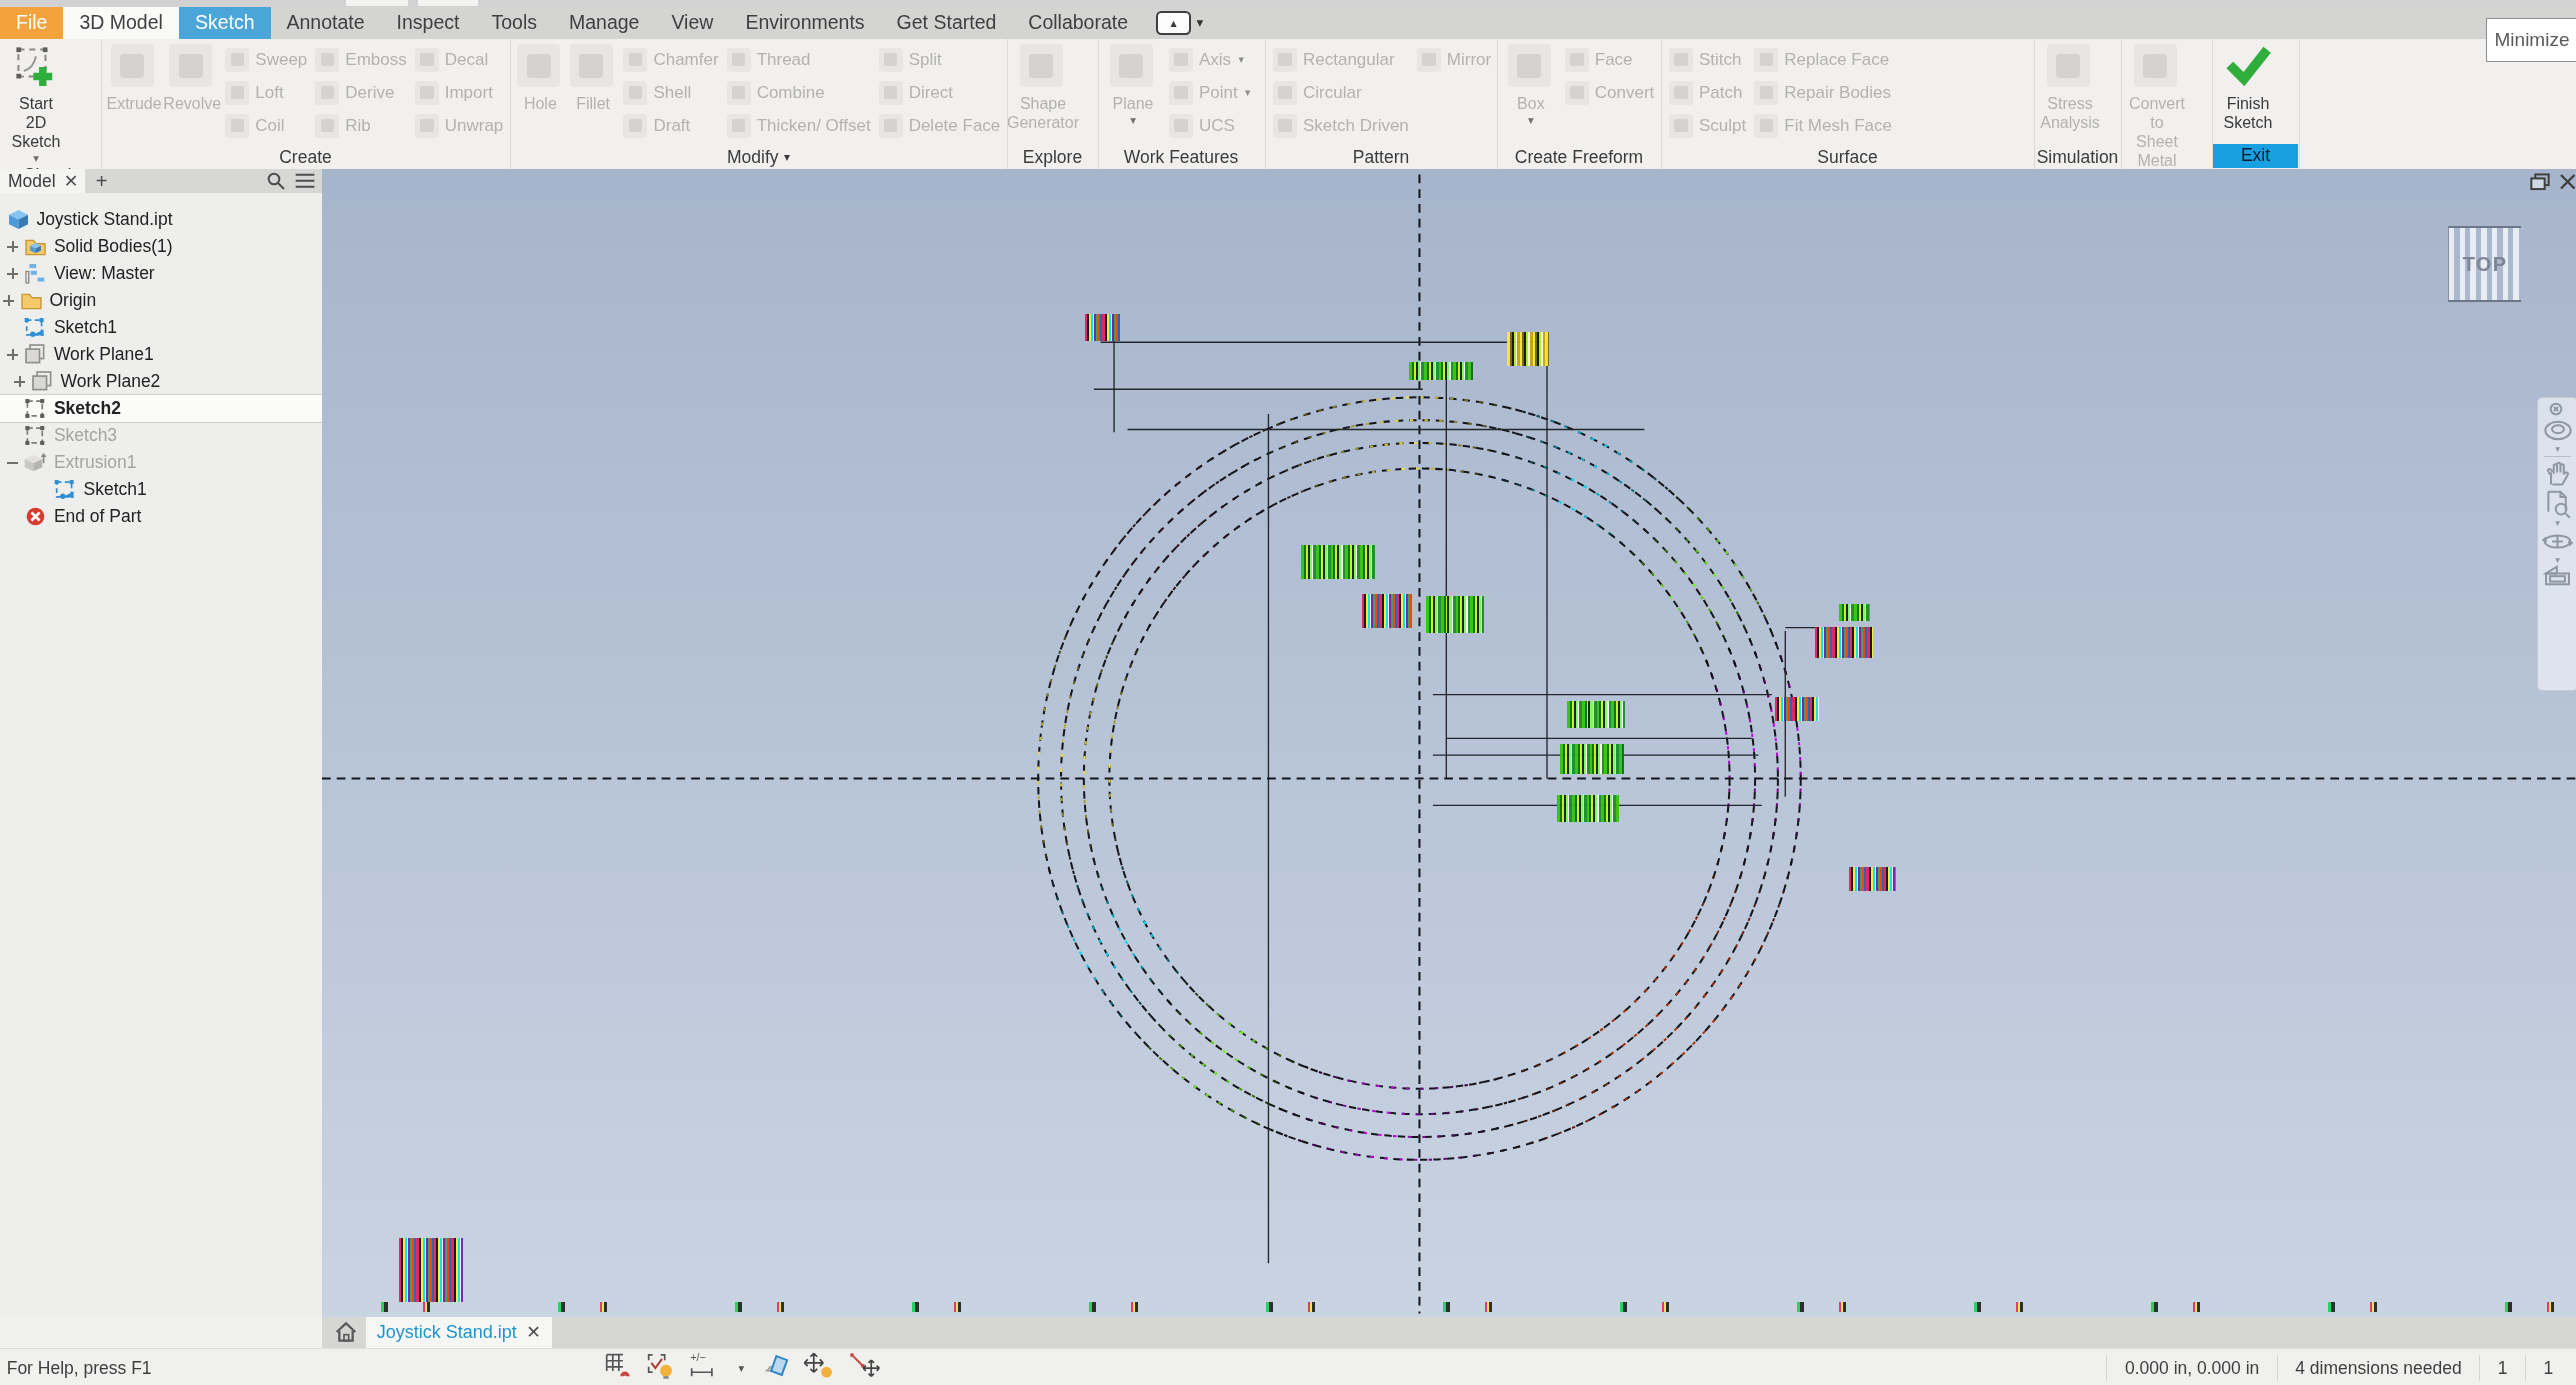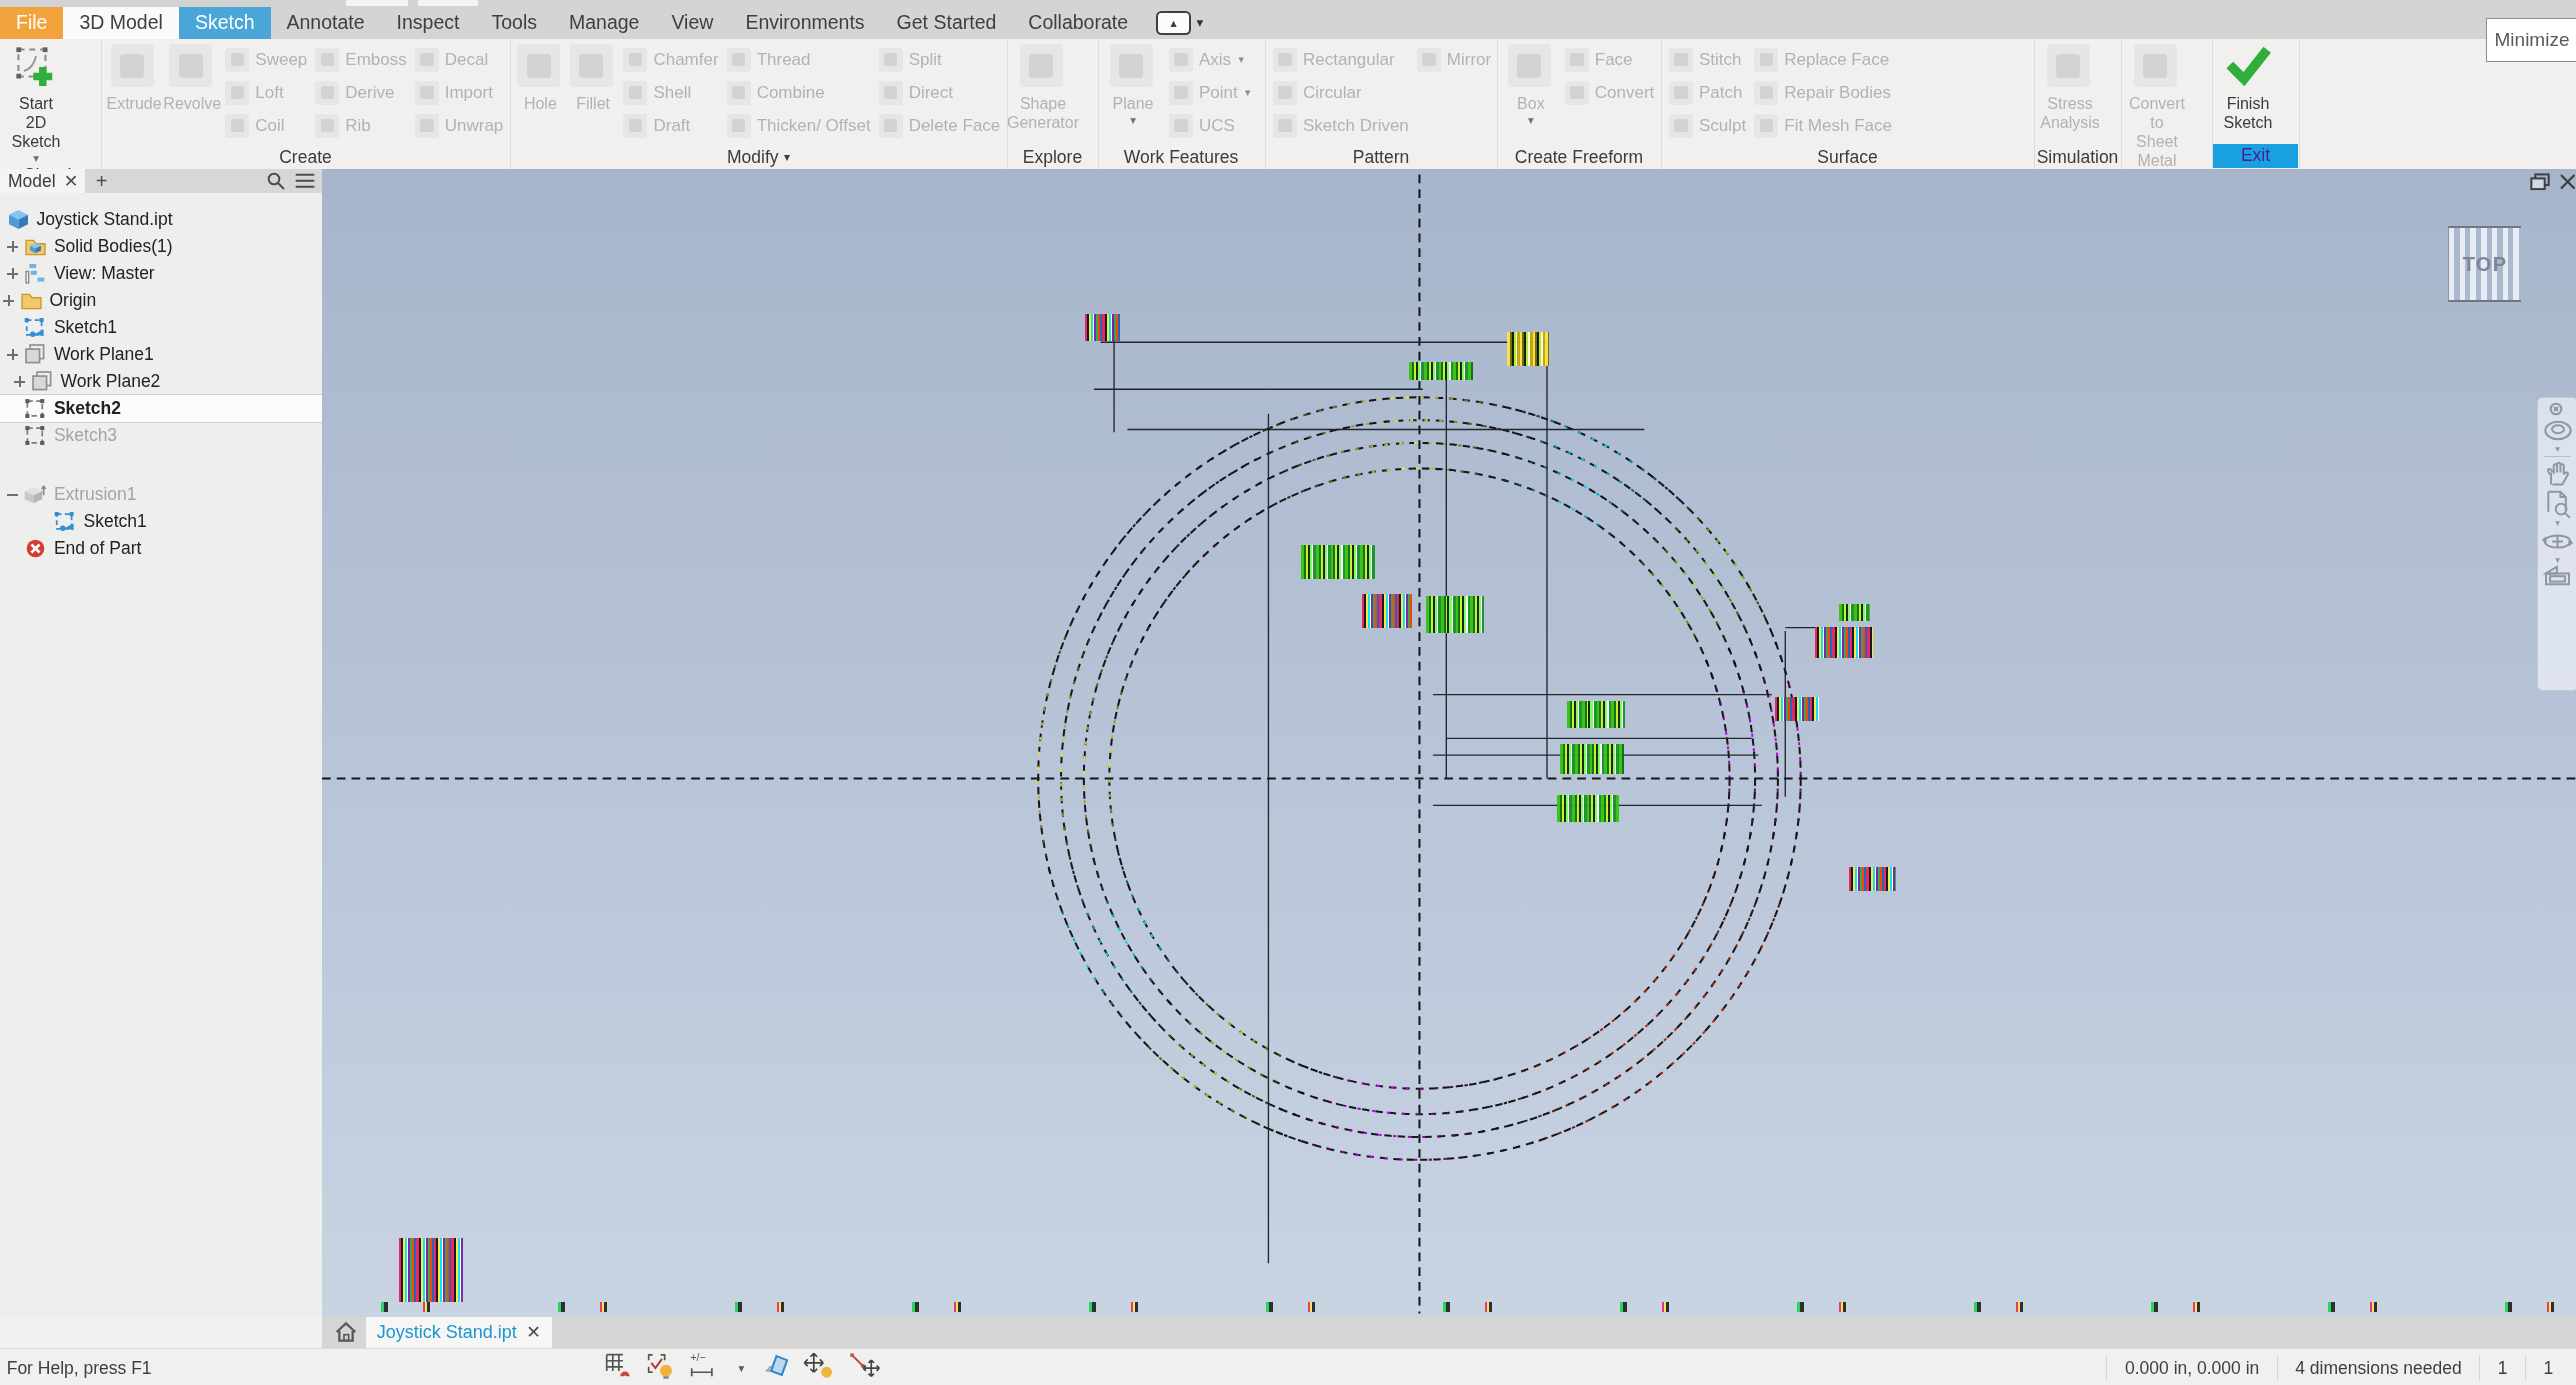--- a/index.html
+++ b/index.html
@@ -21,21 +21,21 @@
              display:flex;align-items:center;justify-content:center;font-size:10.7px;color:#3f3f3f;}
   .movf .car{font-size:13.4px;color:#333;}
   
   #ribbon{position:absolute;left:0;top:39px;width:2576px;height:130px;background:#f1f0ef;
           border-bottom:0.7px solid #c8d2df;}
   .rb-panel{position:absolute;top:0;height:130px;border-right:0.7px solid #dddcd9;
             display:flex;flex-direction:column;}
   .rb-body{flex:1;display:flex;align-items:flex-start;padding:4px 2.7px 0 4px;}
   .rb-label{height:24px;display:flex;align-items:center;justify-content:center;gap:5.4px;
             font-size:17.5px;color:#3b3b3b;white-space:nowrap;}
-  .rb-label.exit{background:#19a0e0;color:#4c1d95;margin:0 1.3px 1.3px 1.3px;}
+  .rb-label.exit{background:#19a0e0;color:#0f172a;margin:0 1.3px 1.3px 1.3px;}
   .rb-big{width:64px;display:flex;flex-direction:column;align-items:center;padding-top:1.3px;}
   .rb-big .bicon{width:46px;height:46px;position:relative;flex:none;}
   .rb-big .blbl{font-size:16px;line-height:19px;text-align:center;margin-top:3.4px;
                 white-space:pre-line;color:#b3b2b0;}
   .rb-big.en .blbl{color:#3a3a3a;}
   .rb-big .bcar{font-size:11.4px;color:#6f6f6d;margin-top:0.7px;}
   .ghost{width:43px;height:43px;background:#e7e6e4;border-radius:4px;position:relative;}
   .ghost:after{content:"";position:absolute;left:9.4px;top:9.4px;width:24px;height:24px;
                background:#d4d3d1;border-radius:3.4px;}
   .rb-col{display:flex;flex-direction:column;justify-content:flex-start;padding:0 4px;}
@@ -571,21 +571,21 @@
           <div class="texp"></div>
           <div class="ticon"><svg width="23" height="23" viewBox="0 0 34 34">
               <rect x="5" y="6" width="22" height="22" fill="none" stroke="#7c7c7a" stroke-width="2.5" stroke-dasharray="8 5"></rect>
               <rect x="2" y="3" width="6" height="6" fill="#5d5d5b"></rect>
               <rect x="24" y="3" width="6" height="6" fill="#5d5d5b"></rect>
               <rect x="2" y="25" width="6" height="6" fill="#5d5d5b"></rect>
               <rect x="24" y="25" width="6" height="6" fill="#5d5d5b"></rect>
             </svg></div>
           <span>Sketch3</span>
         </div>
-        <div class="trow dis" style="padding-left: 5.4px; margin-top: 32px;">
+        <div class="trow dis" style="padding-left: 5.4px;">
           <div class="texp">
             <div class="h"></div>
           </div>
           <div class="ticon"><svg width="23" height="23" viewBox="0 0 34 34">
               <polygon points="14,6 27,12 14,18 1,12" fill="#e2e1df" stroke="#97979" stroke-width="1"></polygon>
               <polygon points="1,12 14,18 14,30 1,24" fill="#c9c8c6"></polygon>
               <polygon points="27,12 14,18 14,30 27,24" fill="#b5b4b2"></polygon>
               <path d="M29 18 v-12 M26 9 l3 -4 3 4" fill="none" stroke="#8b8b89" stroke-width="2.5"></path>
             </svg></div>
           <span>Extrusion1</span>

